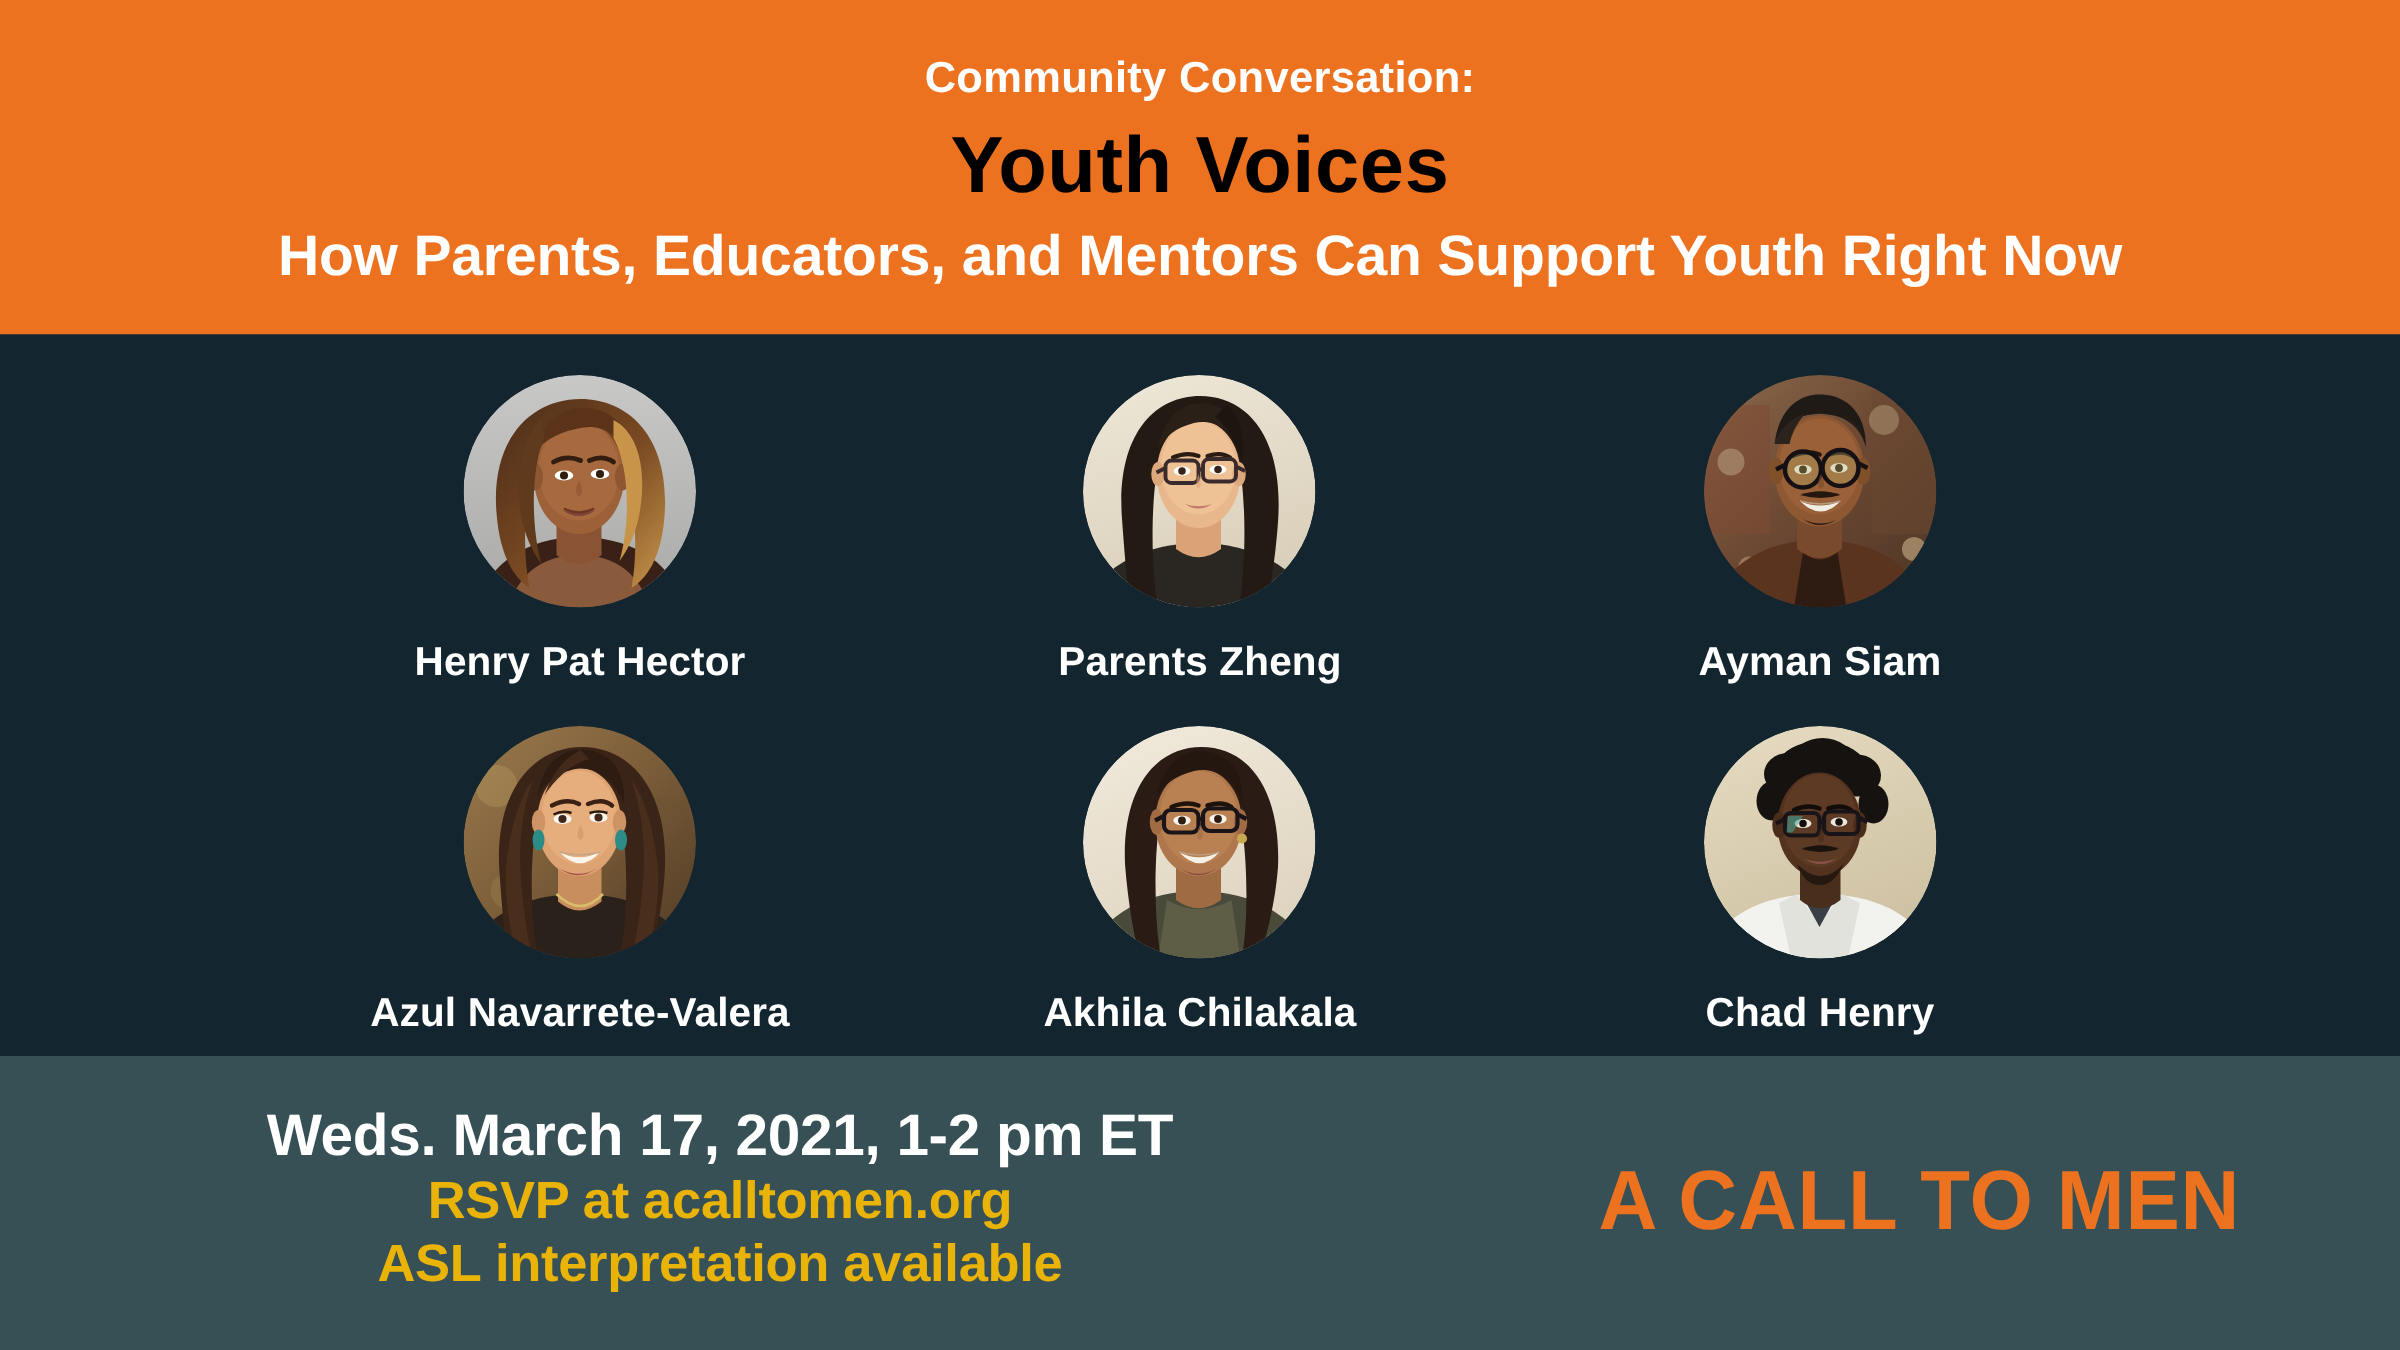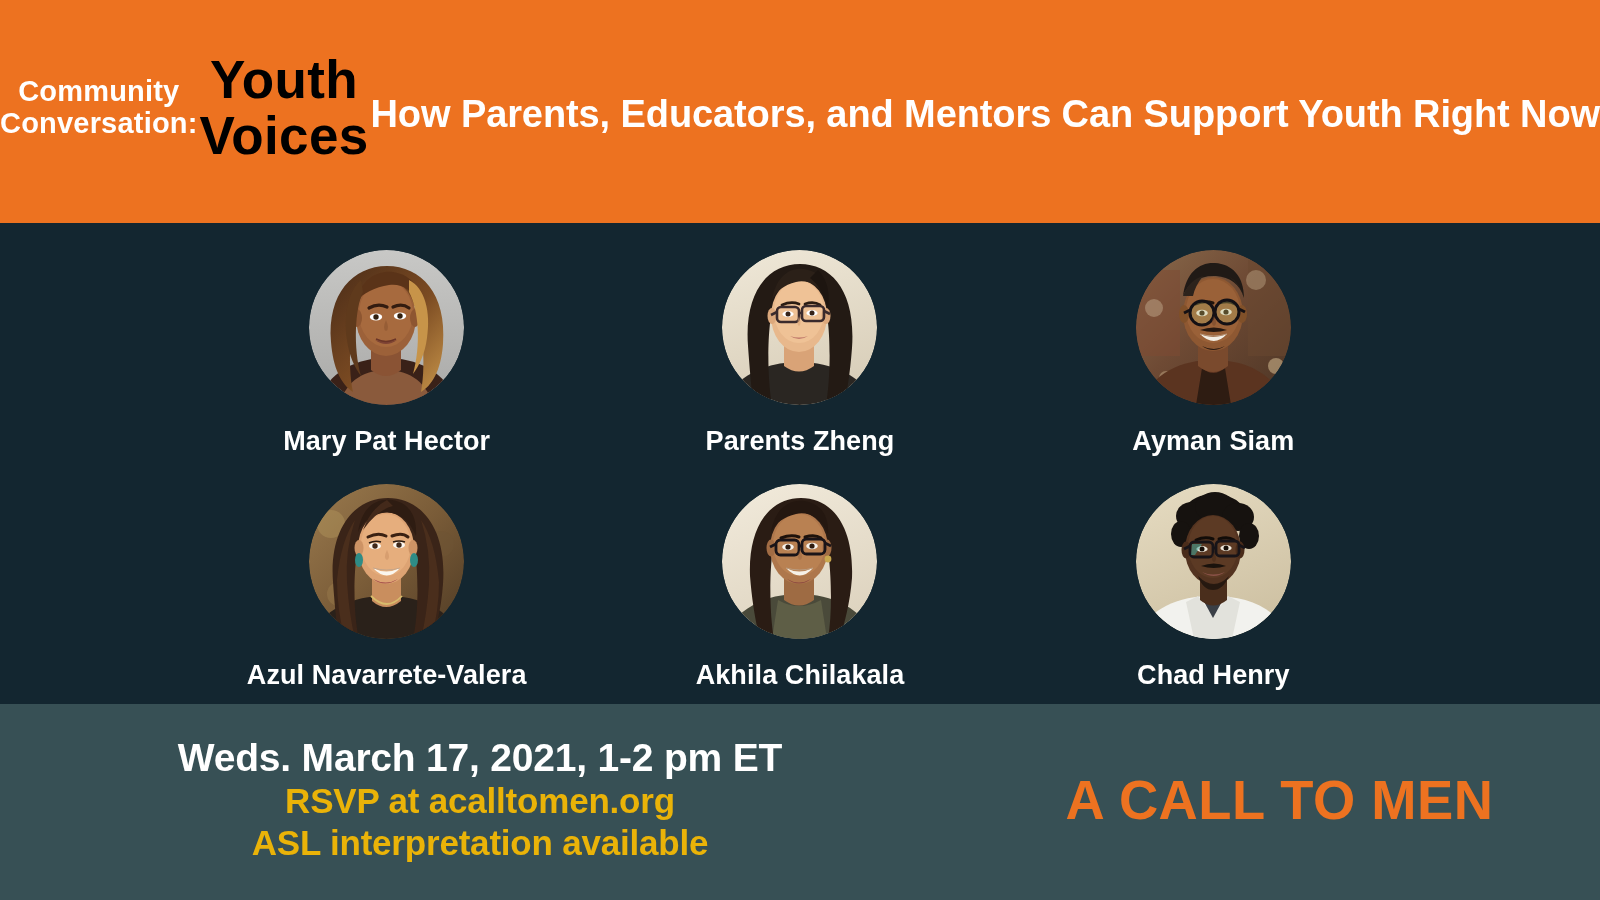--- a/index.html
+++ b/index.html
@@ -13,21 +13,21 @@
     position:relative;
     width:1600px; height:900px;
     display:flex; flex-direction:column;
   }
 
   
   .header {
     background:#ED7220;
     height:223px;
     flex:0 0 223px;
-    display:flex; flex-direction:row;
+    display:flex; flex-direction:column;
     align-items:center; justify-content:center;
     padding-top:6px;
   }
   .hdr-kicker {
     color:#FFFFFF;
     font-size:29px;
     font-weight:bold;
     letter-spacing:0.2px;
     line-height:1.1;
     margin-bottom:14px;
@@ -191,21 +191,21 @@
               <circle cx="67" cy="67" r="2.7" fill="#32200F"></circle>
               <circle cx="91" cy="66" r="2.7" fill="#32200F"></circle>
 
               <path d="M77 70 q-4 9 0 11 q4 -2 0 -11" fill="#8E5631" opacity="0.65"></path>
 
               <path d="M66 90 q11 8 22 0 q-11 4 -22 0 z" fill="#7E4334"></path>
               <path d="M67 89 q10 5 20 0" stroke="#6B3528" stroke-width="1.4" fill="none"></path>
             </g>
           </svg>
         </div>
-        <div class="name">Mary Pat Hector</div>
+        <div class="name">Henry Pat Hector</div>
       </div>
 
       <div class="cell">
         <div class="avatar">
           <svg viewBox="0 0 155 155">
             <defs>
               <linearGradient id="bg2" x1="0" y1="0" x2="0.3" y2="1">
                 <stop offset="0" stop-color="#EFE8D8"></stop>
                   <stop offset="1" stop-color="#D9CFBA"></stop>
               </linearGradient>

